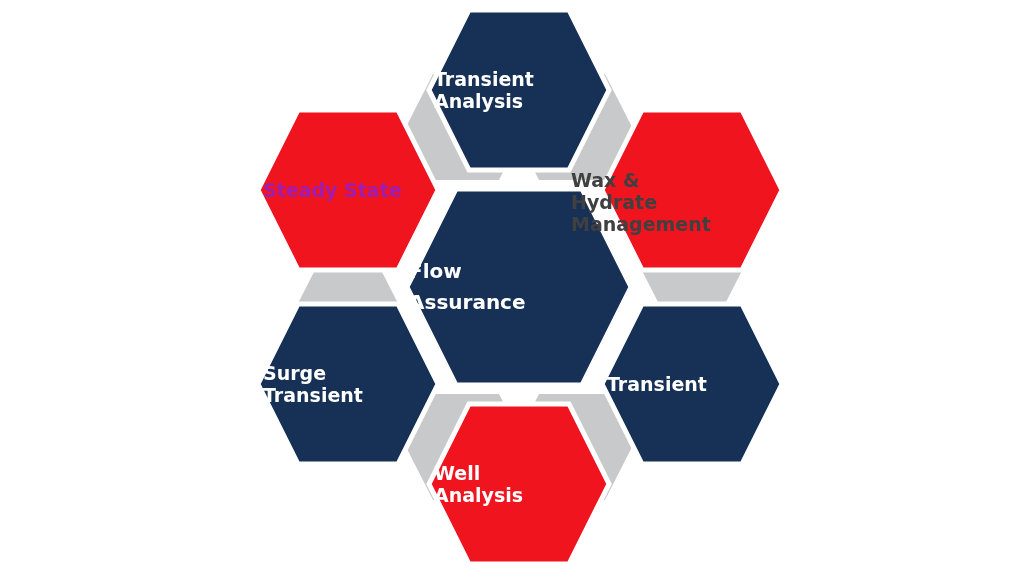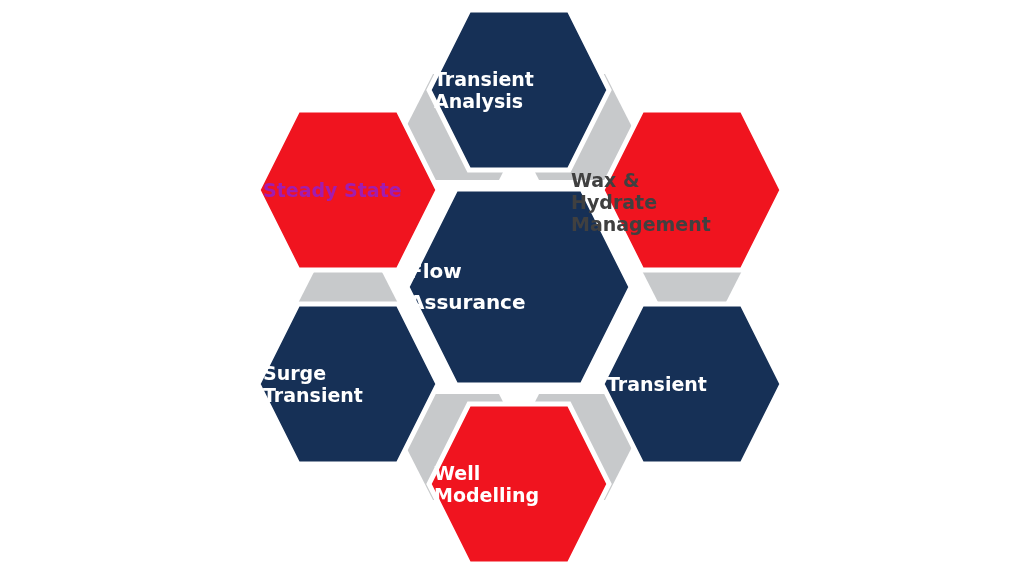--- a/index.html
+++ b/index.html
@@ -67,20 +67,20 @@
     <polygon class="hex" points="407,287 456,189 582,189 631,287 582,385 456,385" fill="#163056"></polygon>
   </svg>
 
   <div class="label" style="left: 519px; top: 90px; color: rgb(255, 255, 255);">Transient
 Analysis</div>
   <div class="label" style="left: 656px; top: 190px; color: #404040; margin-top: 12px;">Wax &amp;
 Hydrate
 Management</div>
   <div class="label" style="left: 692px; top: 384px; color: rgb(255, 255, 255);">Transient</div>
   <div class="label" style="left: 519px; top: 484px; color: rgb(255, 255, 255);">Well
-Modelling</div>
+Analysis</div>
   <div class="label" style="left: 348px; top: 384px; color: rgb(255, 255, 255);">Surge
 Transient</div>
   <div class="label" style="left: 348px; top: 190px; color: #a21caf;">Steady State</div>
   <div class="label center-label" style="left: 519px; top: 287px; color: rgb(255, 255, 255);">Flow
 Assurance</div>
 
 </div>
 
 </body></html>

